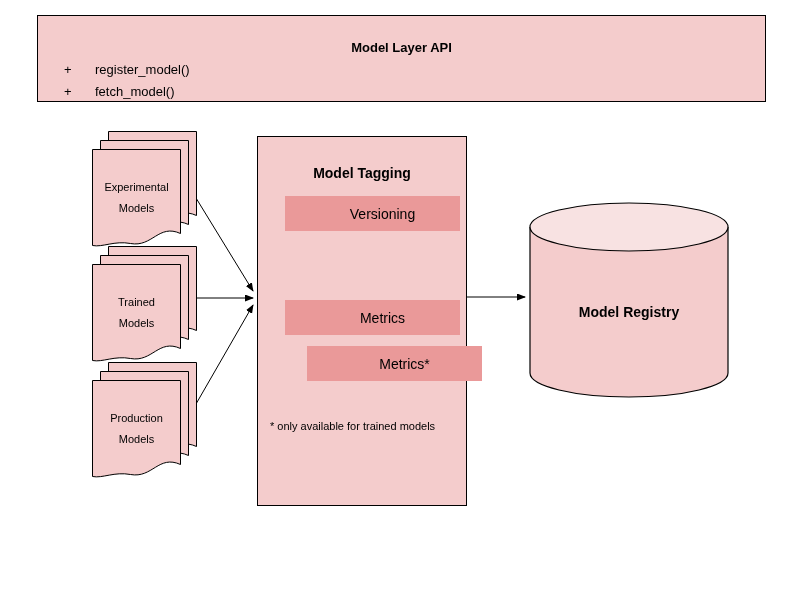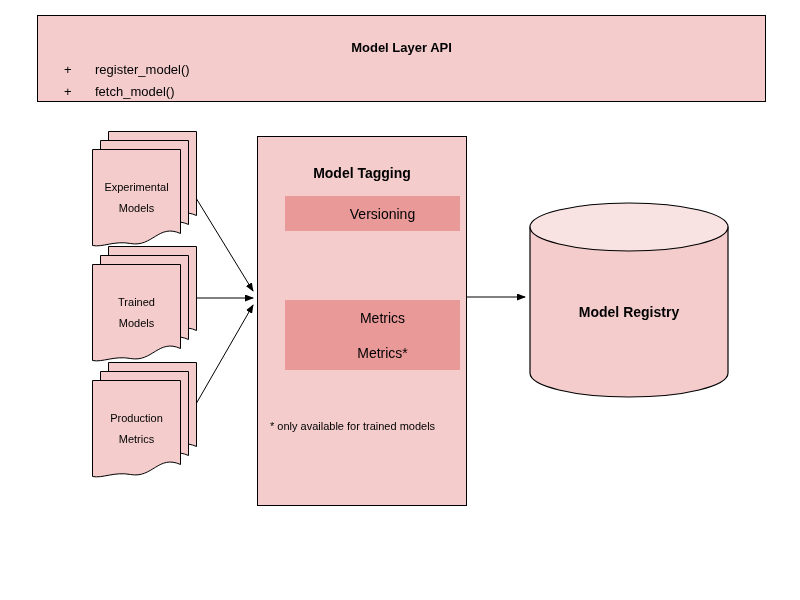--- a/index.html
+++ b/index.html
@@ -56,21 +56,21 @@
   .tag{
     position:absolute;left:27px;width:155px;height:35px;
     background:var(--salmon);
     display:flex;align-items:center;justify-content:center;
     font-size:14px;
     padding-left:20px;
   }
   .tag.t0{top:59px;}
   .tag.t1{top:111px;}
   .tag.t2{top:163px;}
-  .tag.t3{top:198px;}
+  .tag.t3{top:209px;margin-left:22px;}
   .footnote{
     position:absolute;left:12px;top:283px;font-size:11px;
   }
 
   
   .cylinder{left:528px;top:201px;width:202px;height:200px;}
   .cylinder-label{
     left:528px;top:304px;width:202px;
     text-align:center;font-weight:bold;font-size:14px;
   }
@@ -131,21 +131,21 @@
 
 <div class="abs stack stack3">
   <svg width="106" height="118">
     <g fill="#f4cccc" stroke="#000" stroke-width="1">
       <path transform="translate(16.5,0.5)" d="M0 0 H88 V84 C66 74 60 98 38 94 C22 91 10 98 0 96 Z"></path>
       <path transform="translate(8.5,9.5)" d="M0 0 H88 V84 C66 74 60 98 38 94 C22 91 10 98 0 96 Z"></path>
       <path transform="translate(0.5,18.5)" d="M0 0 H88 V84 C66 74 60 98 38 94 C22 91 10 98 0 96 Z"></path>
     </g>
   </svg>
   <div class="stack-label">Production
-Metrics</div>
+Models</div>
 </div>
 
 <div class="abs tagging">
   <div class="tagging-title">Model Tagging</div>
   <div class="tag t0">Versioning</div>
   <div class="tag t2">Metrics</div>
   <div class="tag t3">Metrics*</div>
   <div class="footnote">* only available for trained models</div>
 </div>
 

